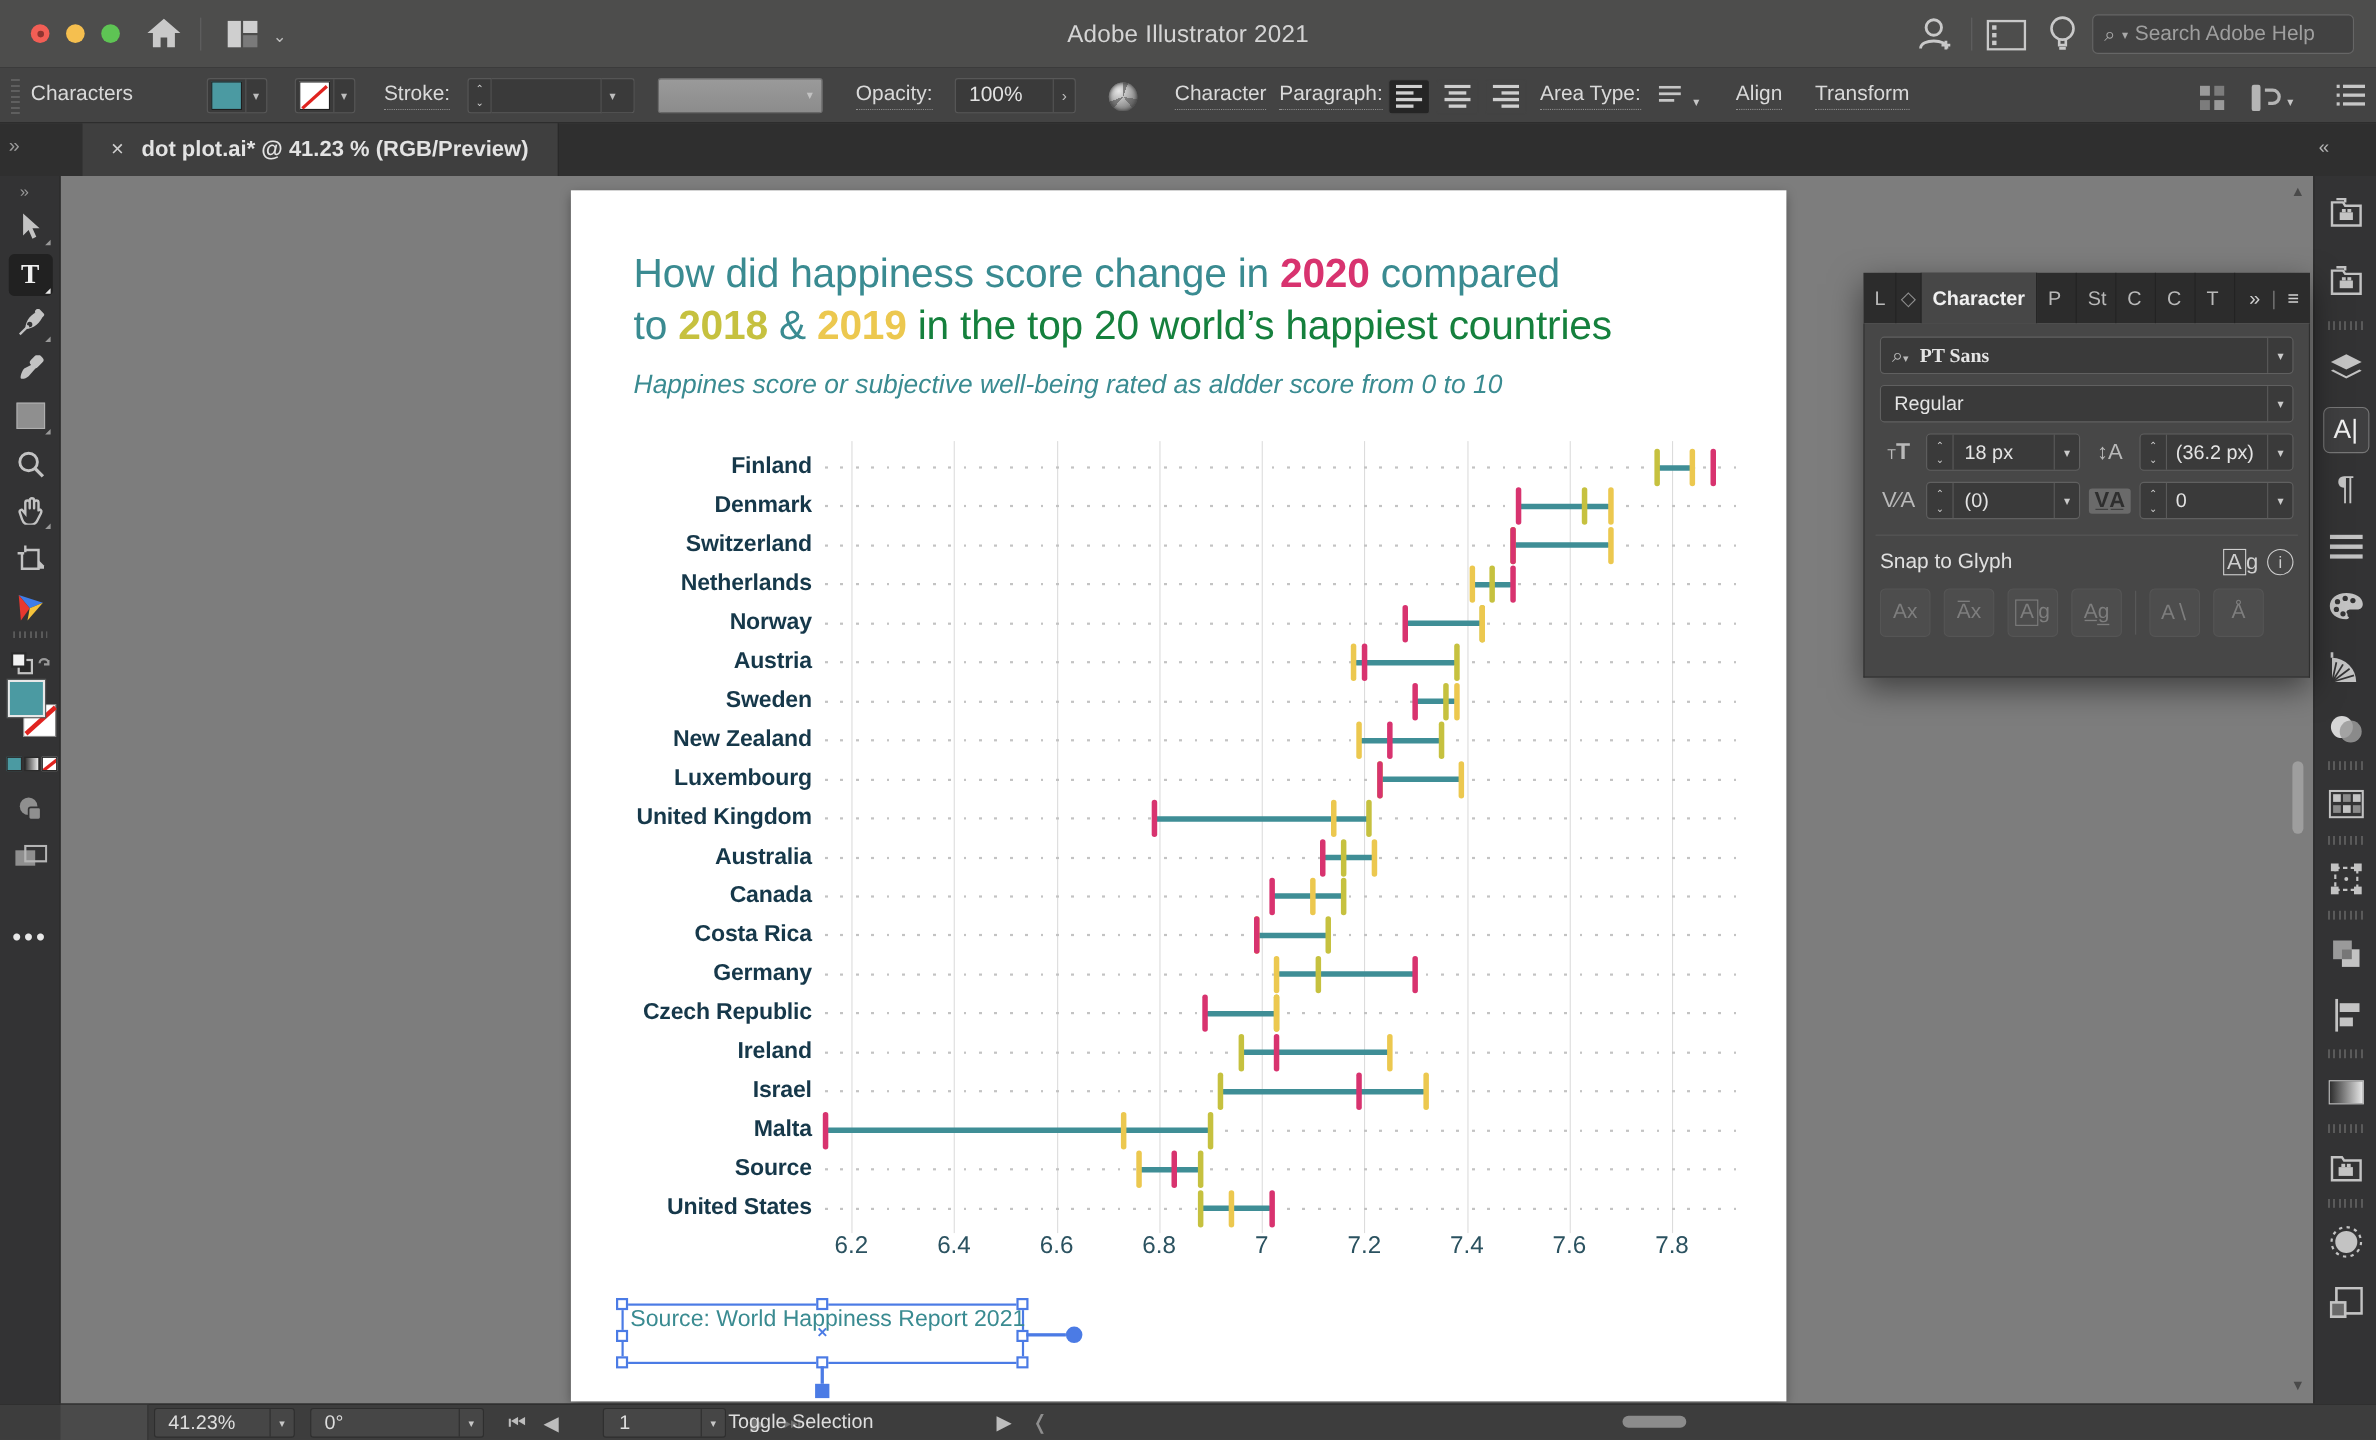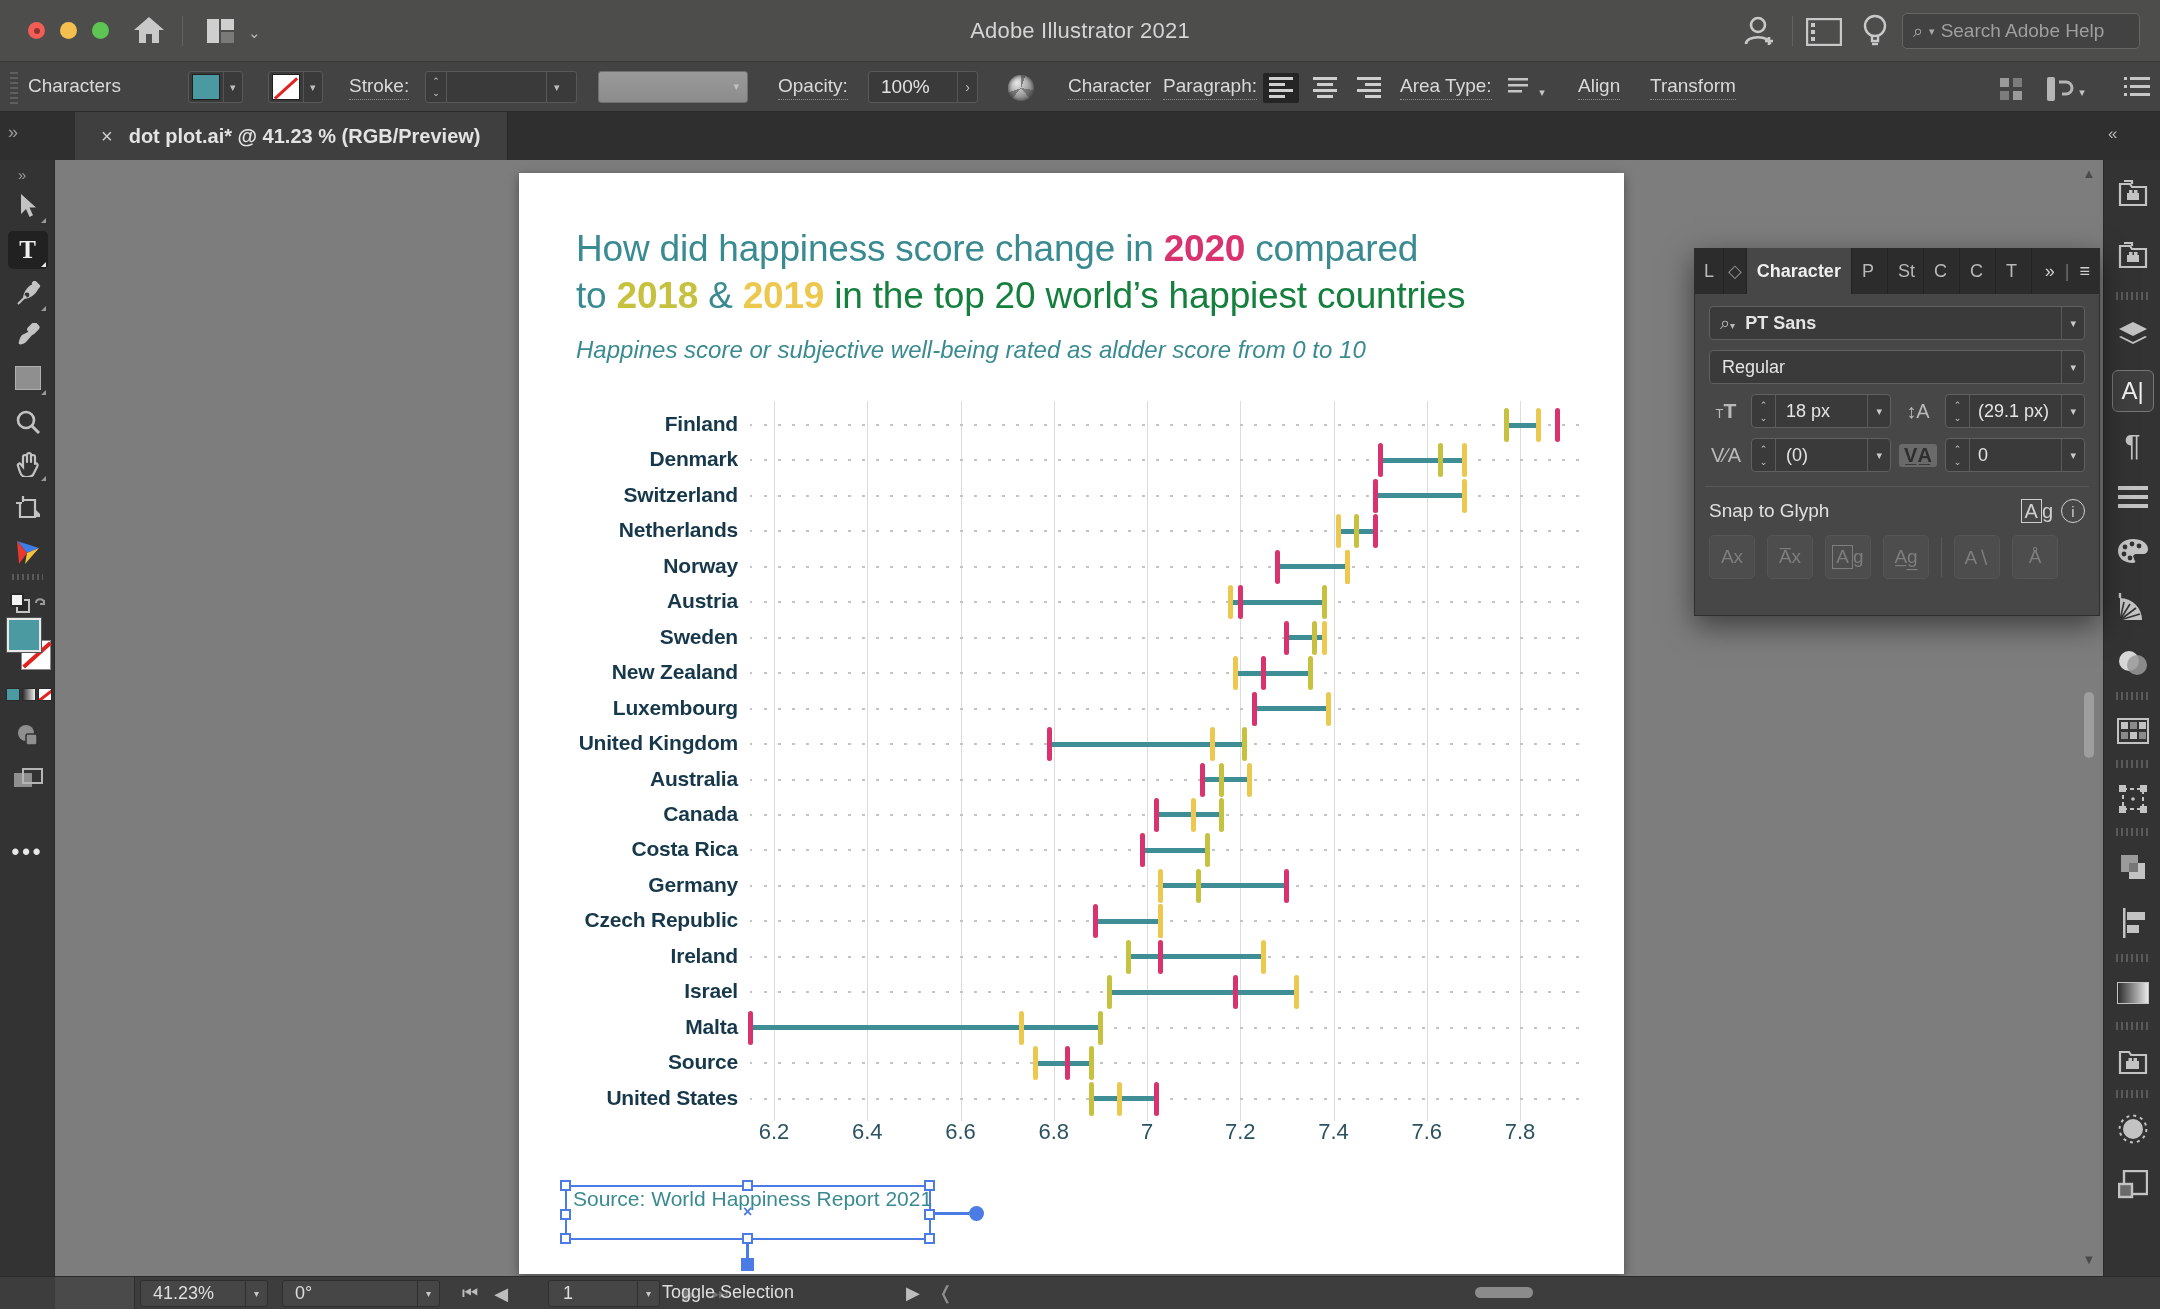--- a/index.html
+++ b/index.html
@@ -683,21 +683,21 @@
       <span class="cp-tab partial">T</span>
       <span class="hdr-right">
         <span>»</span>
         <span style="color:#6e6e6e;">|</span>
         <span>≡</span>
       </span>
     </div>
     <div id="cp-body" class="abs">
       <div class="cp-field">
         <span style="padding:0 10px; color:#b9b9b9;">⌕<span style="font-size:10px;">▾</span></span>
-        <span style="font-weight:bold;">PT Sans</span>
+        <span style="font-weight:bold;font-family:Liberation Serif, serif;">PT Sans</span>
         <span class="chev">▾</span>
       </div>
       <div class="cp-field" style="margin-top:10px;">
         <span style="padding-left:12px;">Regular</span>
         <span class="chev">▾</span>
       </div>
       <div class="cp-row">
         <span class="cp-glyph" style="width:34px;"><span style="font-size:13px;">T</span><span style="font-size:21px; font-weight:bold;">T</span></span>
         <div class="cp-field" style="flex:1;">
           <span class="cp-stepper">
@@ -706,21 +706,21 @@
             </span>
           <span style="padding-left:10px;">18 px</span>
           <span class="chev">▾</span>
         </div>
         <span class="cp-glyph" style="width:38px;">↕A</span>
         <div class="cp-field" style="flex:1;">
           <span class="cp-stepper">
               <span>⌃</span>
               <span>⌄</span>
             </span>
-          <span style="padding-left:8px;">(29.1 px)</span>
+          <span style="padding-left:8px;">(36.2 px)</span>
           <span class="chev">▾</span>
         </div>
       </div>
       <div class="cp-row">
         <span class="cp-glyph" style="width:34px;">V∕A</span>
         <div class="cp-field" style="flex:1;">
           <span class="cp-stepper">
               <span>⌃</span>
               <span>⌄</span>
             </span>

